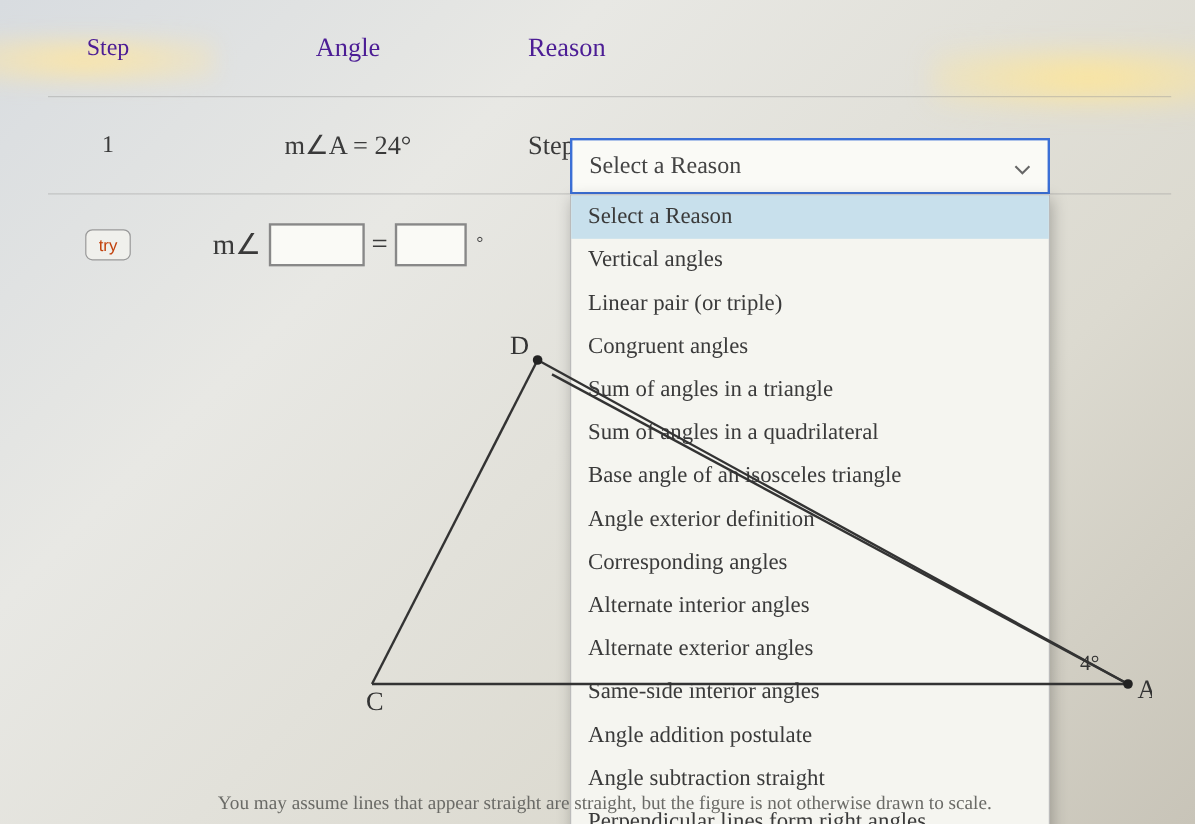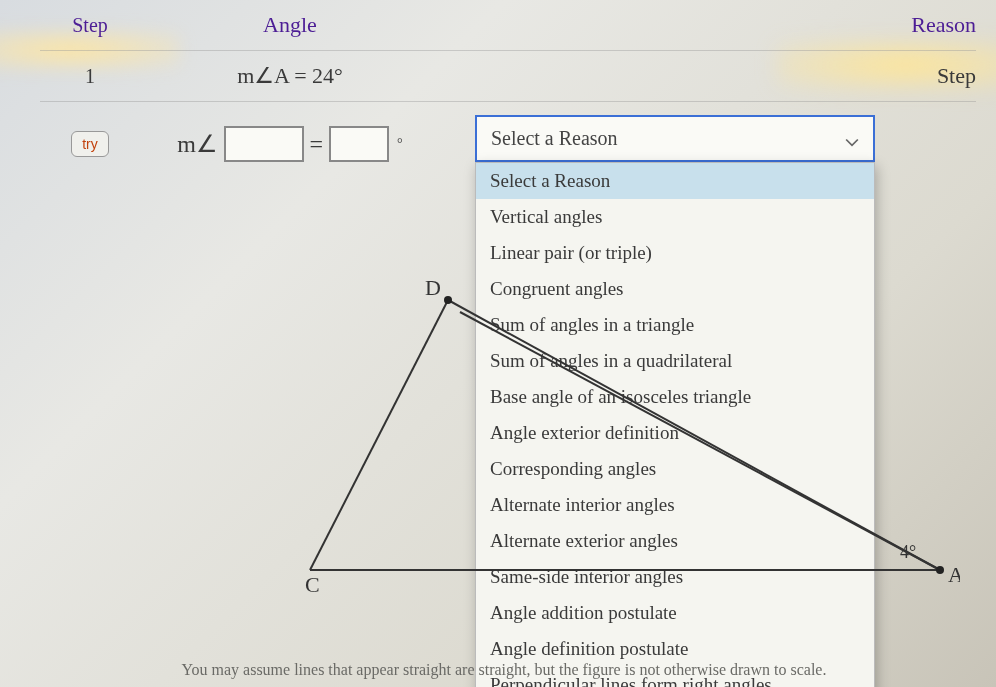--- a/index.html
+++ b/index.html
@@ -22,21 +22,21 @@
     position: absolute; top: 40px; right: -40px; width: 260px; height: 50px;
     background: radial-gradient(ellipse, rgba(255,230,150,0.95), rgba(255,230,150,0));
     filter: blur(10px);
   }
   .table-area {
     position: absolute; top: 0; left: 40px; right: 20px;
   }
   .row { display: flex; align-items: center; border-bottom: 1px solid rgba(150,150,150,0.4); }
   .col-step { width: 100px; text-align: center; padding: 10px 0; font-size: 20px; }
   .col-angle { width: 300px; text-align: center; padding: 10px 0; font-size: 22px; }
-  .col-reason { flex: 1; text-align: right; padding: 12px 0; font-size: 22px; }
+  .col-reason { flex: 1; text-align: left; padding: 27px 0; font-size: 22px; }
   .header { font-size: 22px; color: #4c1d95; }
   .try-btn {
     display: inline-block; border: 1px solid #999; border-radius: 6px;
     padding: 4px 10px; font-size: 14px; background: #f0f0ec; color: #c2410c;
     font-family: Arial, sans-serif;
   }
   .angle-input-group { display: inline-flex; align-items: center; gap: 6px; font-size: 24px; }
   .box-input {
     width: 80px; height: 36px; border: 2px solid #888; background: #fafaf6;
     display: inline-block;
@@ -123,21 +123,21 @@
     <div class="opt">Congruent angles</div>
     <div class="opt">Sum of angles in a triangle</div>
     <div class="opt">Sum of angles in a quadrilateral</div>
     <div class="opt">Base angle of an isosceles triangle</div>
     <div class="opt">Angle exterior definition</div>
     <div class="opt">Corresponding angles</div>
     <div class="opt">Alternate interior angles</div>
     <div class="opt">Alternate exterior angles</div>
     <div class="opt">Same-side interior angles</div>
     <div class="opt">Angle addition postulate</div>
-    <div class="opt">Angle definition postulate</div>
+    <div class="opt">Angle subtraction straight</div>
     <div class="opt">Perpendicular lines form right angles</div>
   </div>
 </div>
 
 <div class="figure">
   <svg viewBox="0 0 760 340">
 
     <line x1="110" y1="300" x2="248" y2="30" stroke="#333" stroke-width="2"></line>
     <line x1="248" y1="30" x2="740" y2="300" stroke="#333" stroke-width="2"></line>
     <line x1="260" y1="42" x2="740" y2="300" stroke="#333" stroke-width="2"></line>

